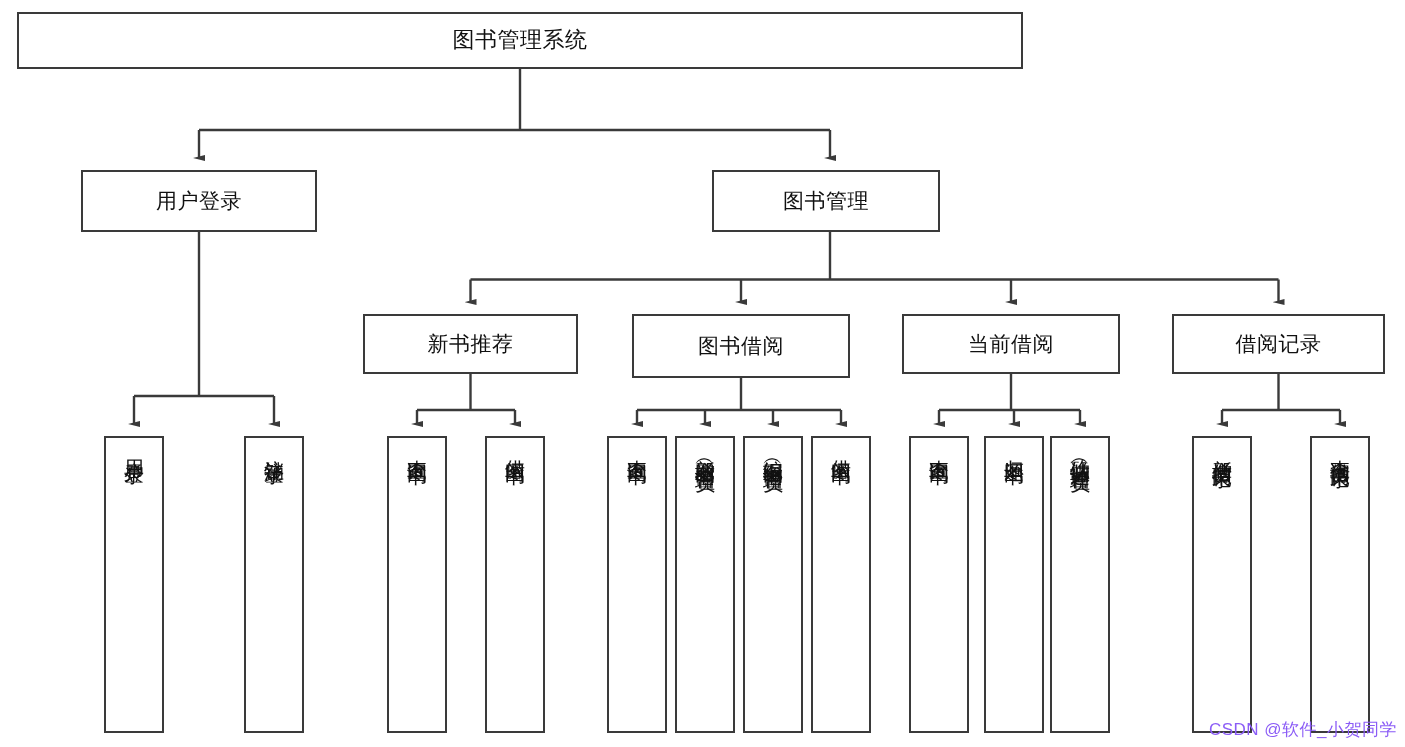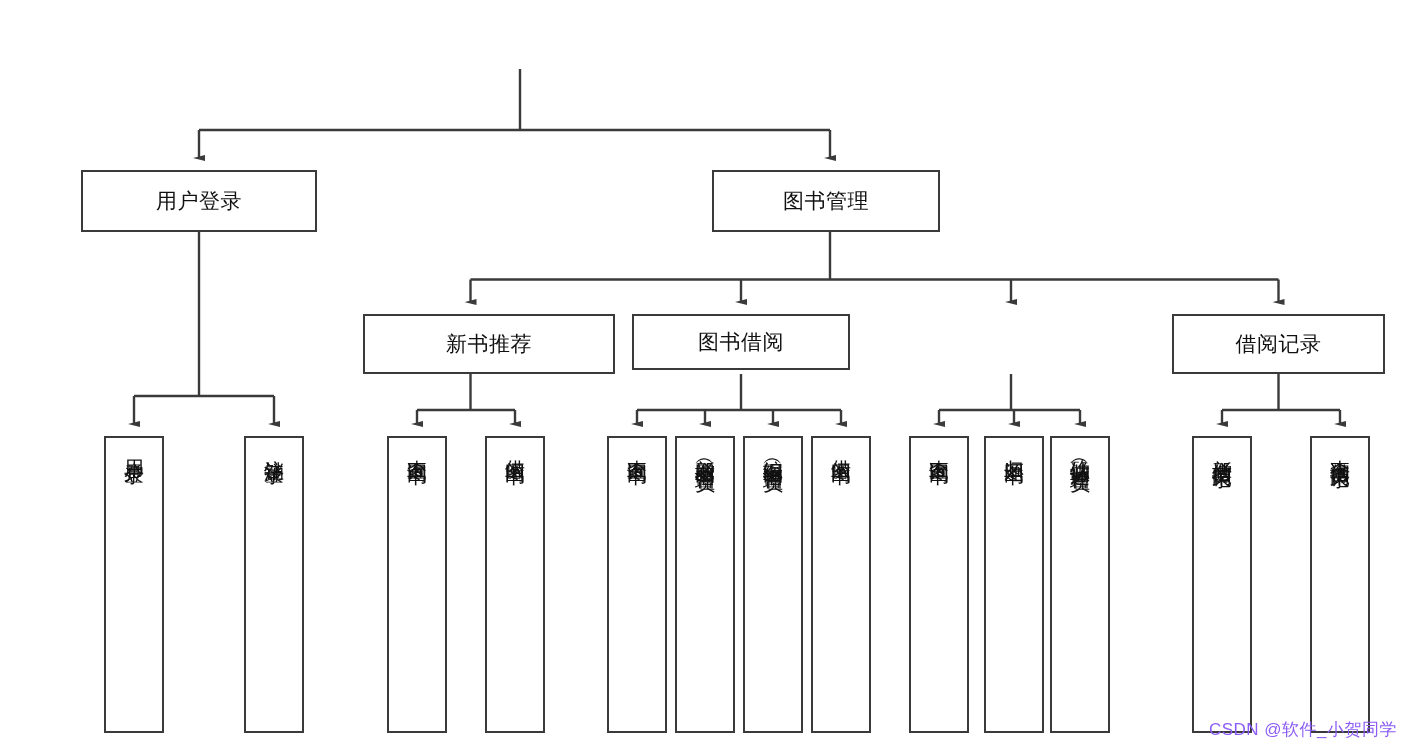--- a/index.html
+++ b/index.html
@@ -111,33 +111,39 @@
         <path d="M939,409.96 L939,424" marker-end="url(#arrow)"></path>
         <path d="M1014,409.96 L1014,424" marker-end="url(#arrow)"></path>
         <path d="M1080,409.96 L1080,424" marker-end="url(#arrow)"></path>
         <path d="M1278.5,374 L1278.5,409.96"></path>
         <path d="M1222,409.96 L1340,409.96"></path>
         <path d="M1222,409.96 L1222,424" marker-end="url(#arrow)"></path>
         <path d="M1340,409.96 L1340,424" marker-end="url(#arrow)"></path>
       </g>
   </svg>
 
+  <div class="node root" id="n-root" style="left: 17px; top: 12px; width: 1006px; height: 57px;">
+    <span class="lbl">图书管理系统</span>
+  </div>
 
   <div class="node" id="n-user-login" style="left: 81px; top: 170px; width: 236px; height: 62px;">
     <span class="lbl">用户登录</span>
   </div>
   <div class="node" id="n-book-management" style="left: 712px; top: 170px; width: 228px; height: 62px;">
     <span class="lbl">图书管理</span>
   </div>
 
-  <div class="node" id="n-new-book-recommend" style="left: 363px; top: 314px; width: 252px; height: 60px;">
+  <div class="node" id="n-new-book-recommend" style="left: 363px; top: 314px; width: 215px; height: 60px;">
     <span class="lbl">新书推荐</span>
   </div>
-  <div class="node" id="n-book-borrow" style="left: 632px; top: 314px; width: 218px; height: 56px;">
+  <div class="node" id="n-book-borrow" style="left: 632px; top: 314px; width: 218px; height: 64px;">
     <span class="lbl">图书借阅</span>
+  </div>
+  <div class="node" id="n-current-borrow" style="left: 902px; top: 314px; width: 218px; height: 60px;">
+    <span class="lbl">当前借阅</span>
   </div>
   <div class="node" id="n-borrow-record" style="left: 1172px; top: 314px; width: 213px; height: 60px;">
     <span class="lbl">借阅记录</span>
   </div>
 
   <div class="node vert" id="n-leaf-user-login" style="left: 104px; top: 436px; width: 60px; height: 297px;">
     <span class="lbl">用户登录</span>
   </div>
   <div class="node vert" id="n-leaf-logout-login" style="left: 244px; top: 436px; width: 60px; height: 297px;">
     <span class="lbl">注销登录</span>

